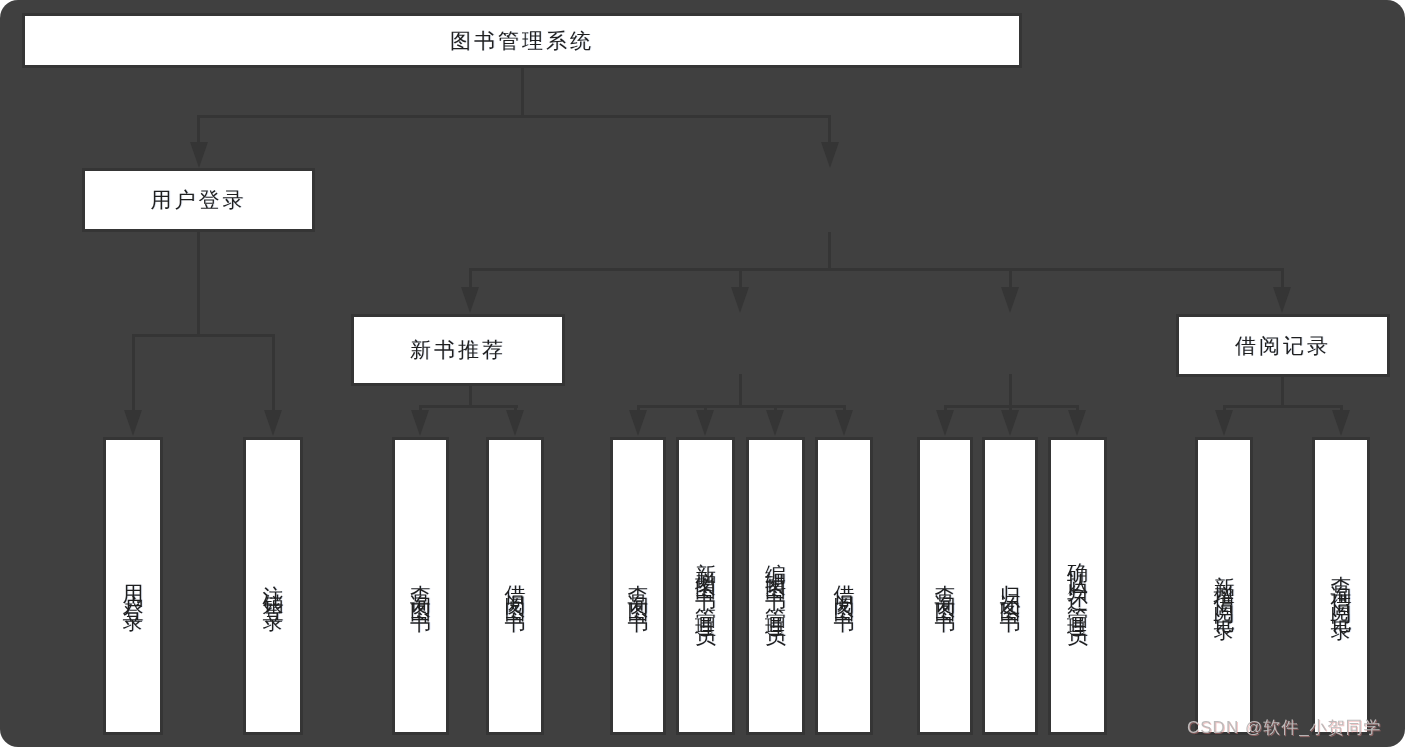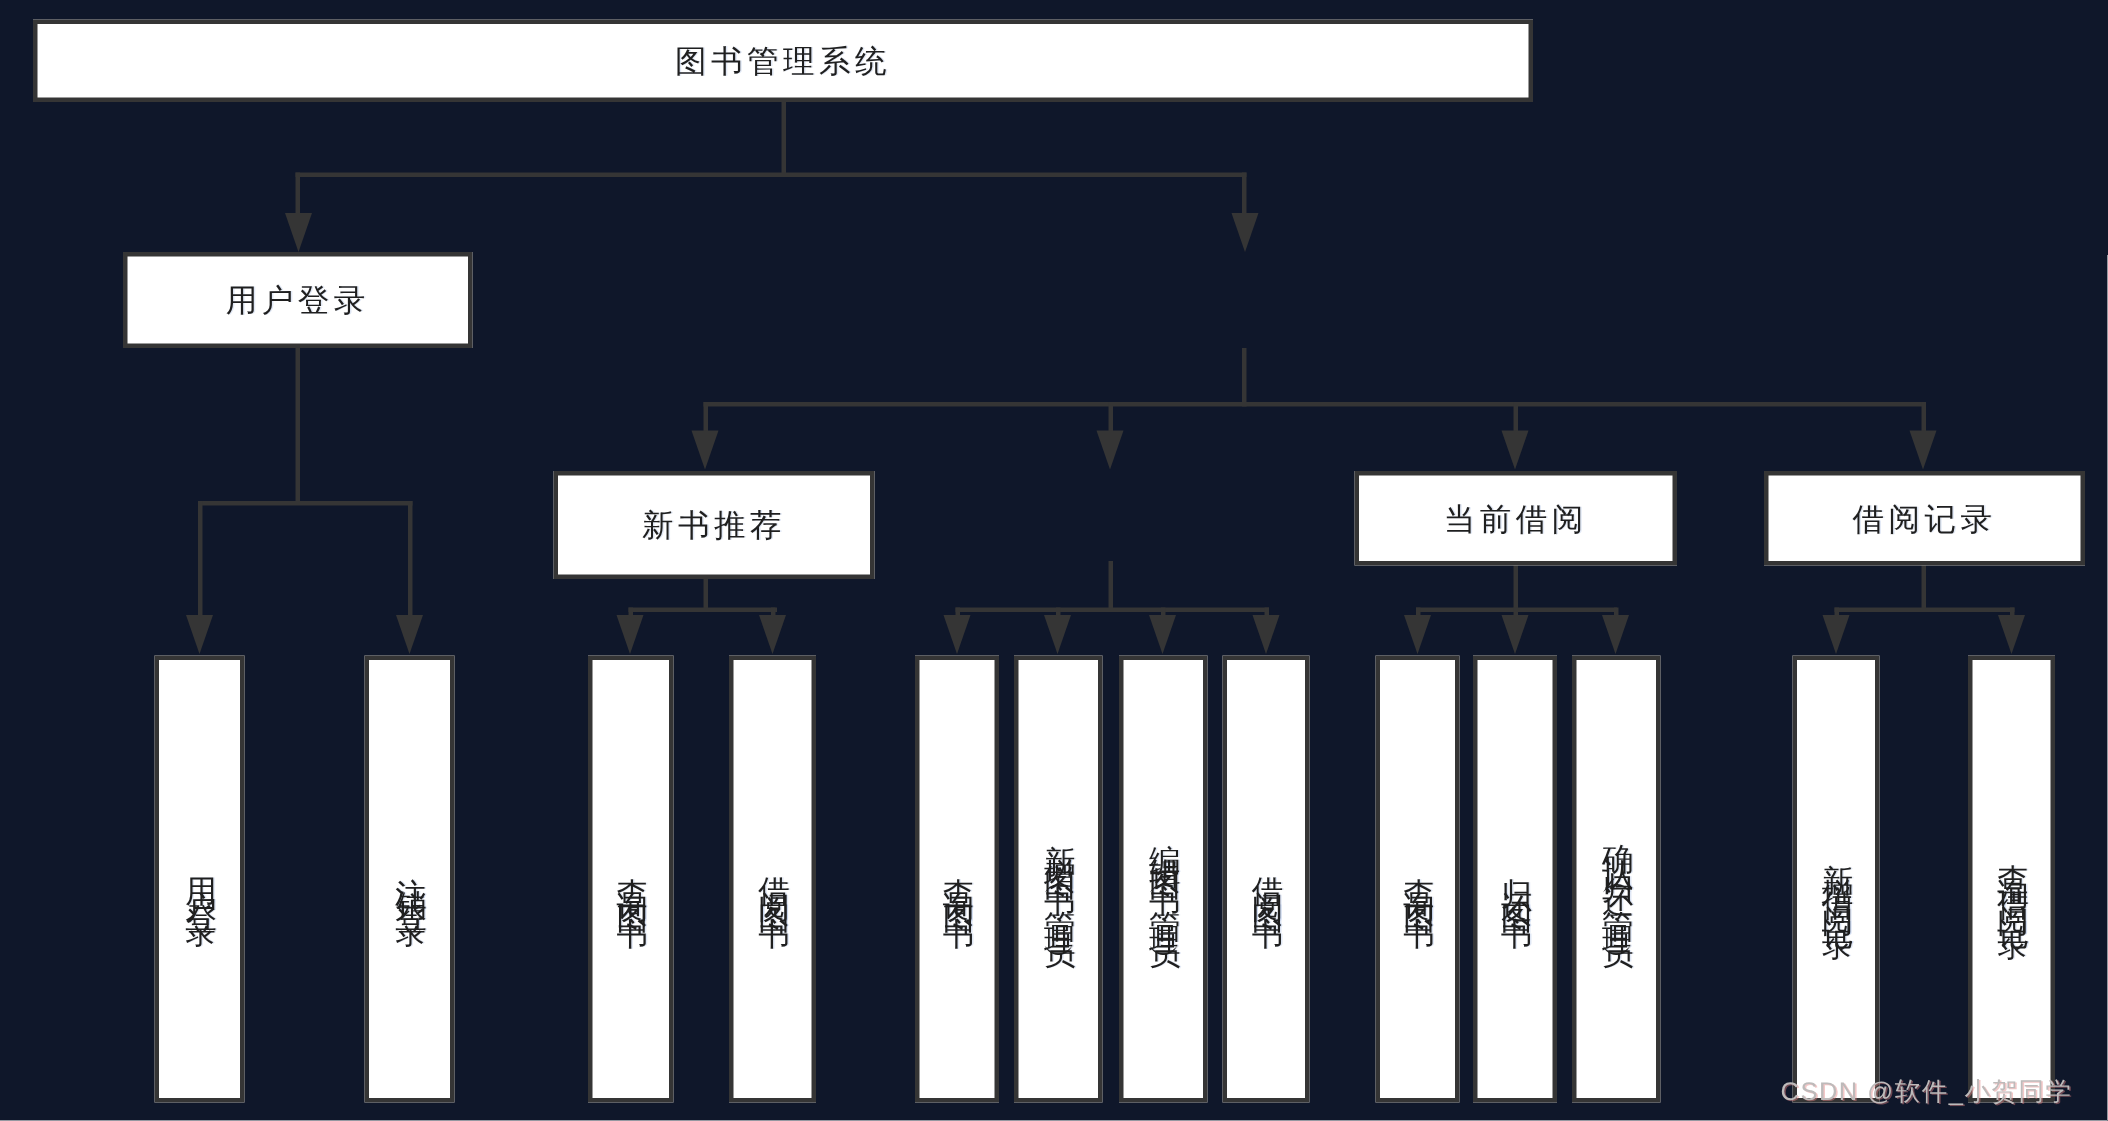--- a/index.html
+++ b/index.html
@@ -1,18 +1,19 @@
 <!DOCTYPE html>
 <html><head>
 <meta charset="utf-8">
 <style>
   html,body{margin:0;padding:0;background:#ffffff;}
   .canvas{
-    position:relative;width:1405px;height:747px;background:#0f172a;overflow:hidden;
+    position:relative;width:1405px;height:747px;background:#404040;overflow:hidden;
     font-family:"Liberation Sans","DejaVu Sans",sans-serif;
+    border-radius:18px;
   }
   .box{
     position:absolute;box-sizing:border-box;border:3px solid #353535;background:#ffffff;
     display:flex;align-items:center;justify-content:center;
   }
   .box .lbl{
     color:#1f1f1f;font-size:21px;letter-spacing:3px;white-space:nowrap;
     text-shadow:1px 0 0 rgba(90,130,200,0.18);
   }
   .leaf .lbl{
@@ -97,25 +98,22 @@
   <div class="ar" style="left:1332px;top:410px"></div>
 
   <div class="box" style="left:22px;top:13px;width:1000px;height:55px">
     <span class="lbl">图书管理系统</span>
   </div>
 
   <div class="box" style="left:82px;top:168px;width:233px;height:64px">
     <span class="lbl">用户登录</span>
   </div>
 
-  <div class="box" style="left:369px;top:314px;width:214px;height:72px">
+  <div class="box" style="left:351px;top:314px;width:214px;height:72px">
     <span class="lbl">新书推荐</span>
-  </div>
-  <div class="box" style="left:903px;top:314px;width:215px;height:63px">
-    <span class="lbl">当前借阅</span>
   </div>
   <div class="box" style="left:1176px;top:314px;width:214px;height:63px">
     <span class="lbl">借阅记录</span>
   </div>
 
   <div class="box leaf" style="left:103px;top:437px;width:60px;height:298px">
     <span class="lbl">用户登录</span>
   </div>
   <div class="box leaf" style="left:243px;top:437px;width:60px;height:298px">
     <span class="lbl">注销登录</span>

